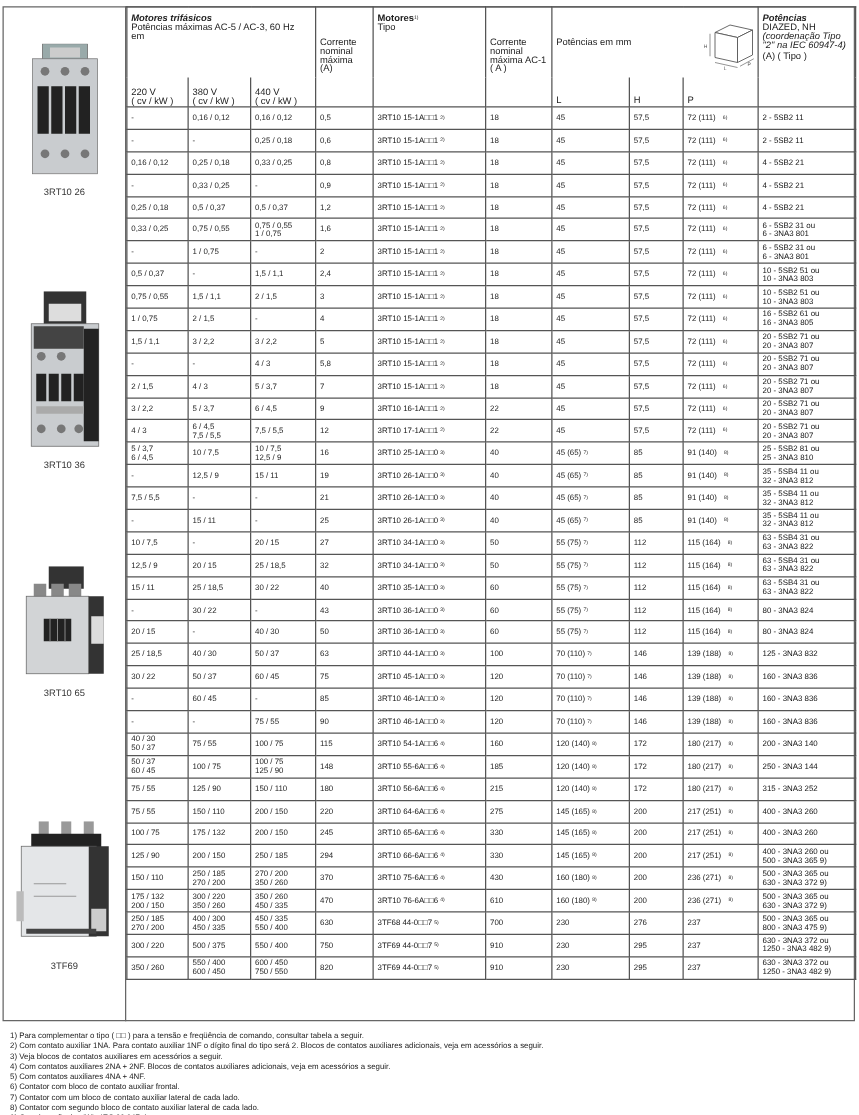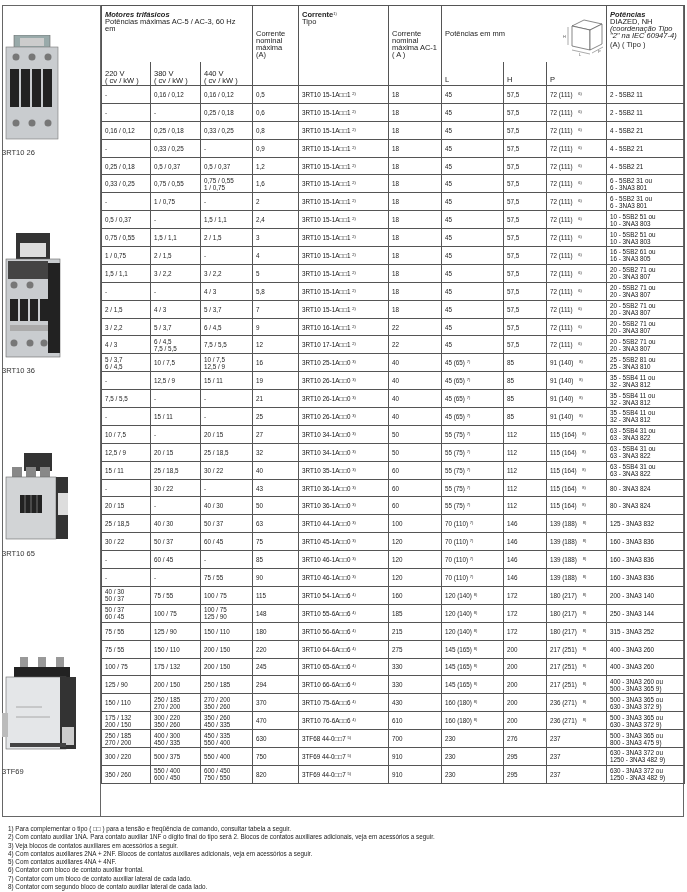--- a/index.html
+++ b/index.html
@@ -1,19 +1,19 @@
 <!DOCTYPE html>
 <html><head>
 <meta charset="utf-8">
 <style>
   html, body { margin:0; padding:0; background:#fff; }
   body { width:687px; height:892px; position:relative; font-family:"Liberation Sans", sans-serif; color:#222; overflow:hidden; }
   .frame { position:absolute; left:2px; top:5px; width:682px; height:812px; border:1.5px solid #666; box-sizing:border-box; }
   .imgcol { position:absolute; left:2px; top:5px; width:99px; height:812px; border-right:1px solid #666; box-sizing:border-box; }
-  .product { position:absolute; left:0; width:99px; text-align:left; }
+  .product { position:absolute; left:0; width:99px; text-align:center; }
   .product .caption { font-size:7.5px; color:#333; margin-top:4px; }
   table.spec { position:absolute; left:101px; top:5px; width:583px; border-collapse:collapse; table-layout:fixed; font-size:6.3px; }
   table.spec td, table.spec th { border:1px solid #555; padding:0 3px; vertical-align:middle; line-height:7px; text-align:left; font-weight:normal; white-space:nowrap; overflow:hidden; }
   table.spec tr.row { height:17.9px; }
   .type { font-weight:bold; color:#111; }
   .fuse { font-weight:bold; color:#111; }
   sup { font-size:4px; vertical-align:top; position:relative; top:-1px; }
   .hdr { font-size:7.5px; line-height:8.5px; color:#222; vertical-align:top !important; }
   th.hgroup { border-bottom:none !important; padding-top:5px !important; }
   .notop { border-top:none !important; }
@@ -114,21 +114,21 @@
     <tr style="height:56px;">
       <th colspan="3" class="hdr hgroup">
         <div style="font-weight:bold;font-style:italic;">Motores trifásicos</div>
         <div style="white-space:normal;width:135px;">Potências máximas AC-5 / AC-3, 60 Hz em</div>
       </th>
       <th rowspan="2" class="hdr" style="padding-top:24px;white-space:normal;">
         <span>Corrente nominal máxima</span><br>
         <span>(A)</span>
       </th>
       <th rowspan="2" class="hdr" style="padding-top:5px;">
-        <div><span style="font-weight:bold;">Corrente</span><sup>1)</sup></div>
+        <div><span style="font-weight:bold;">Motores</span><sup>1)</sup></div>
         <div>Tipo</div>
       </th>
       <th rowspan="2" class="hdr" style="padding-top:24px;white-space:normal;">
         <span>Corrente nominal máxima AC-1</span><br>
         <span>( A )</span>
       </th>
       <th colspan="3" class="hdr" style="padding-top:24px;border-bottom:none;position:relative;">
         <span>Potências em mm</span>
         <svg style="position:absolute;left:120px;top:10px;" width="42" height="42" viewBox="0 0 42 42">
           <polygon points="10,10 22,4 40,8 28,14" fill="#fff" stroke="#555" stroke-width="0.7"></polygon>

